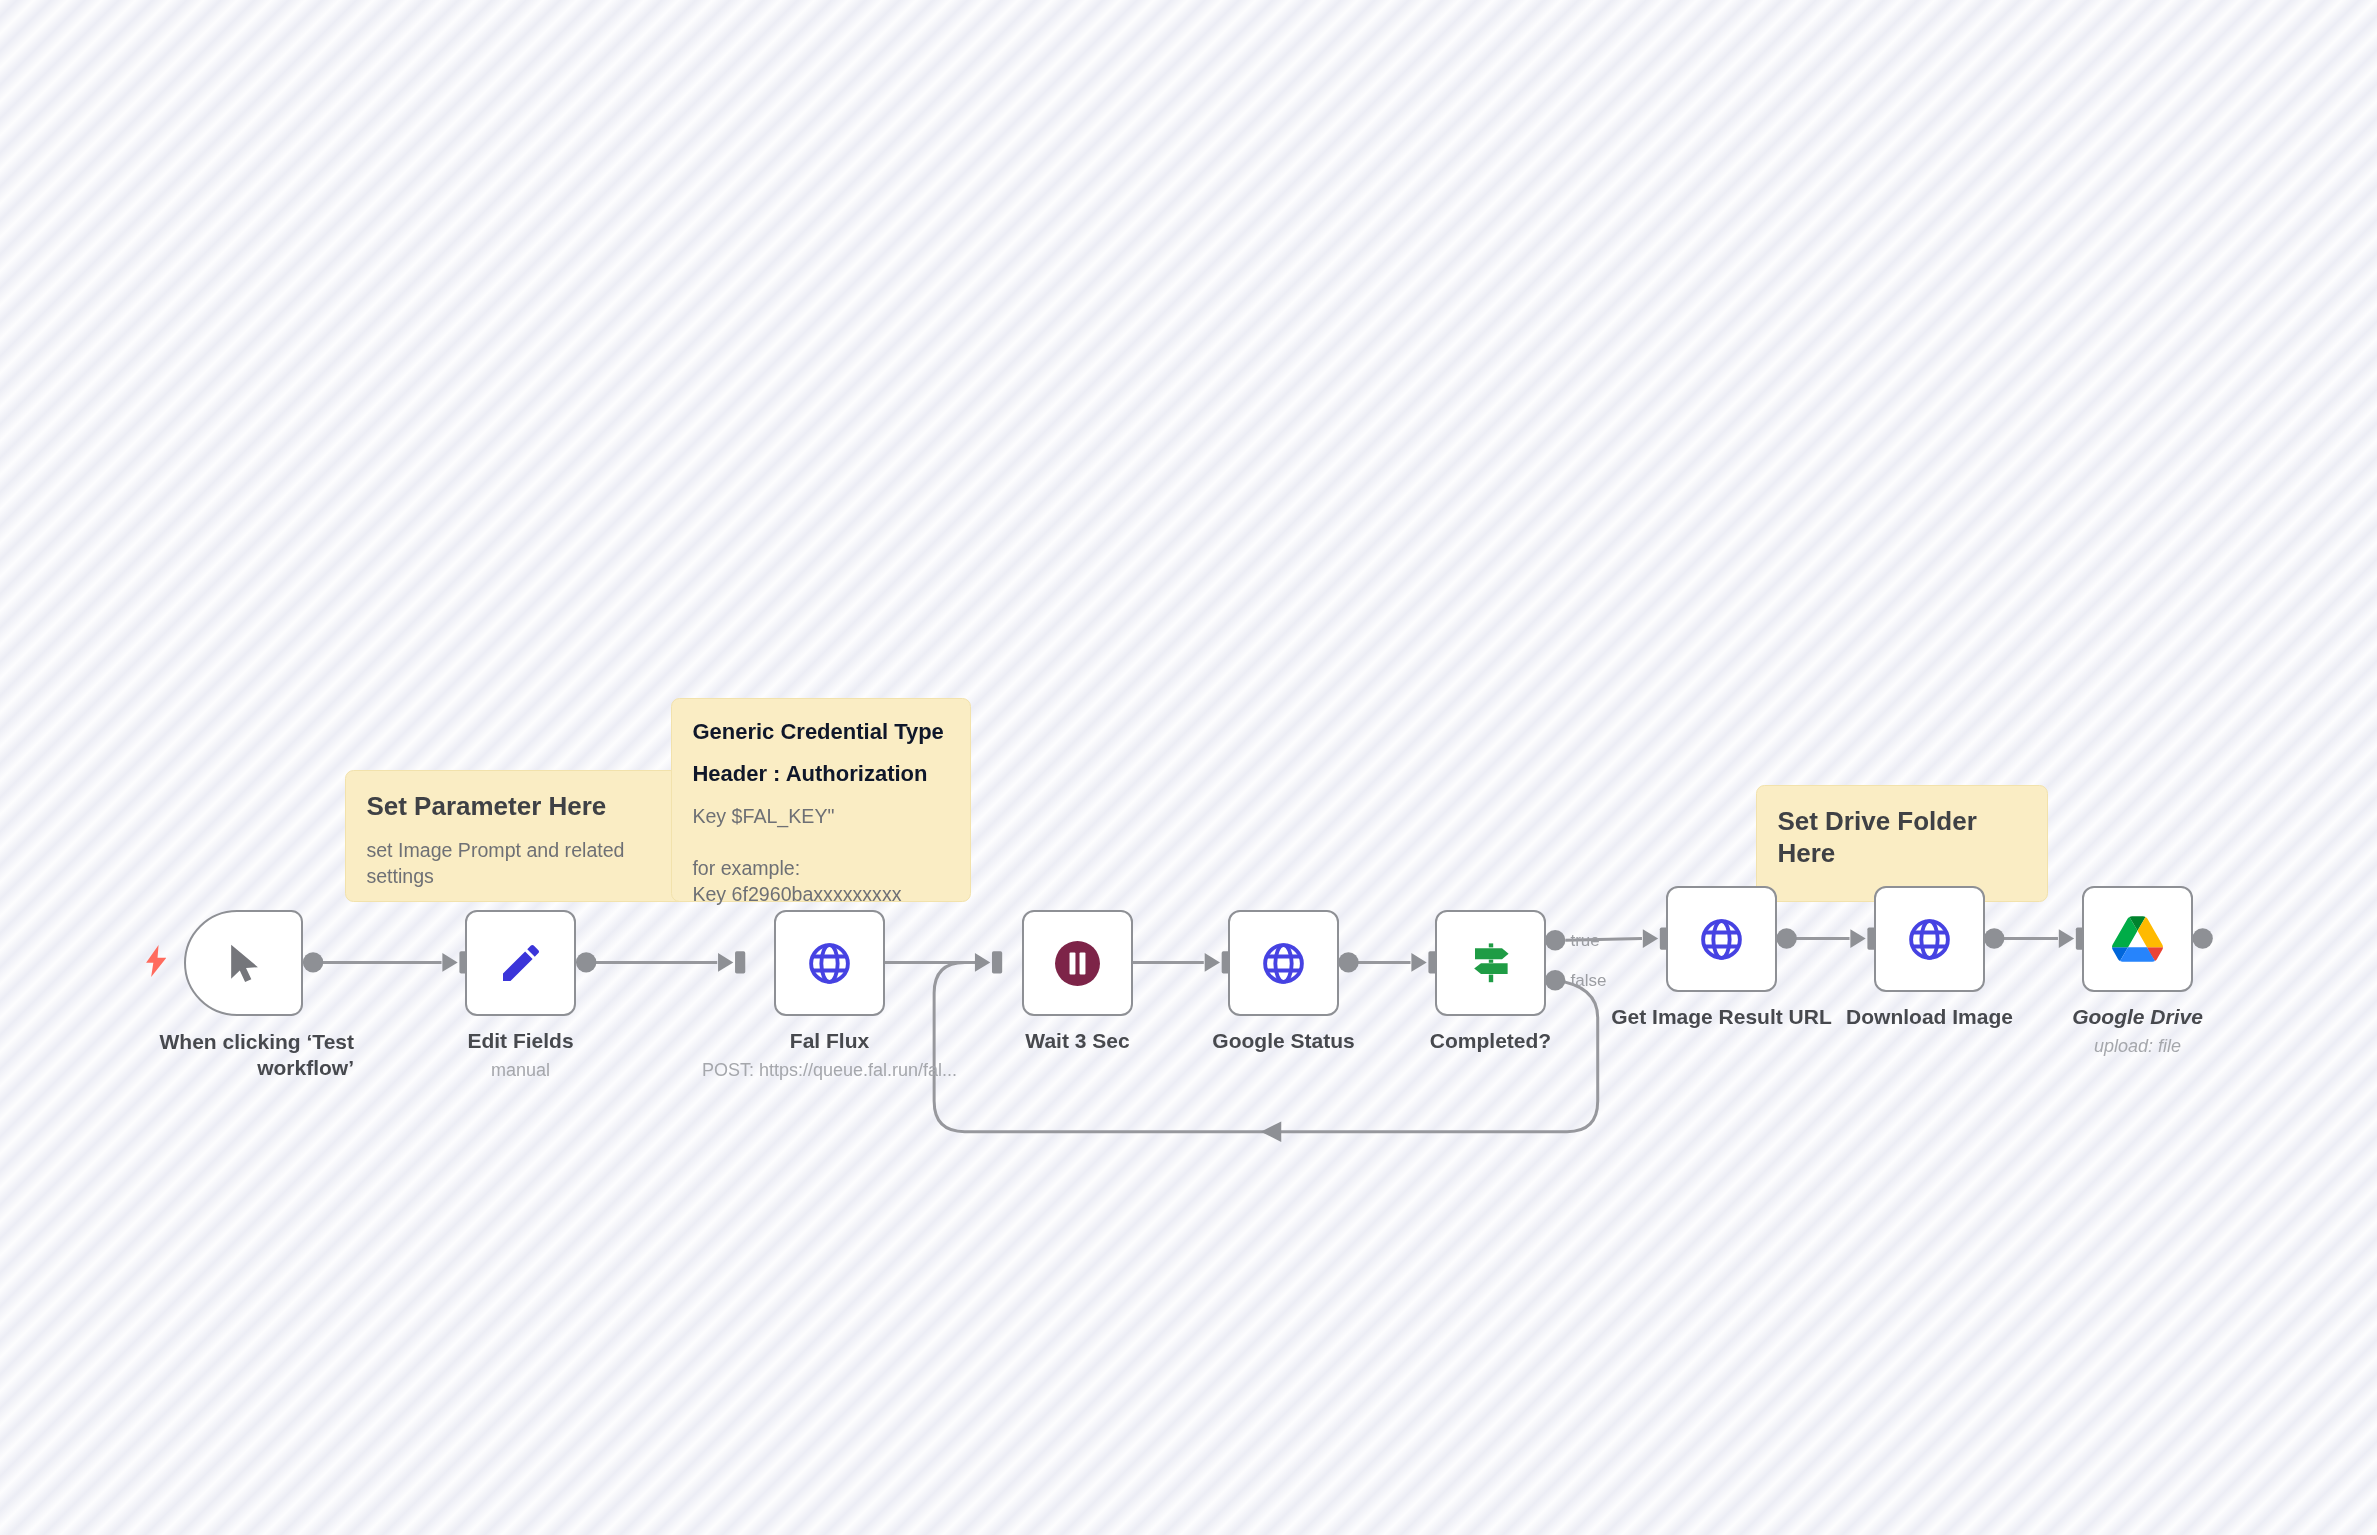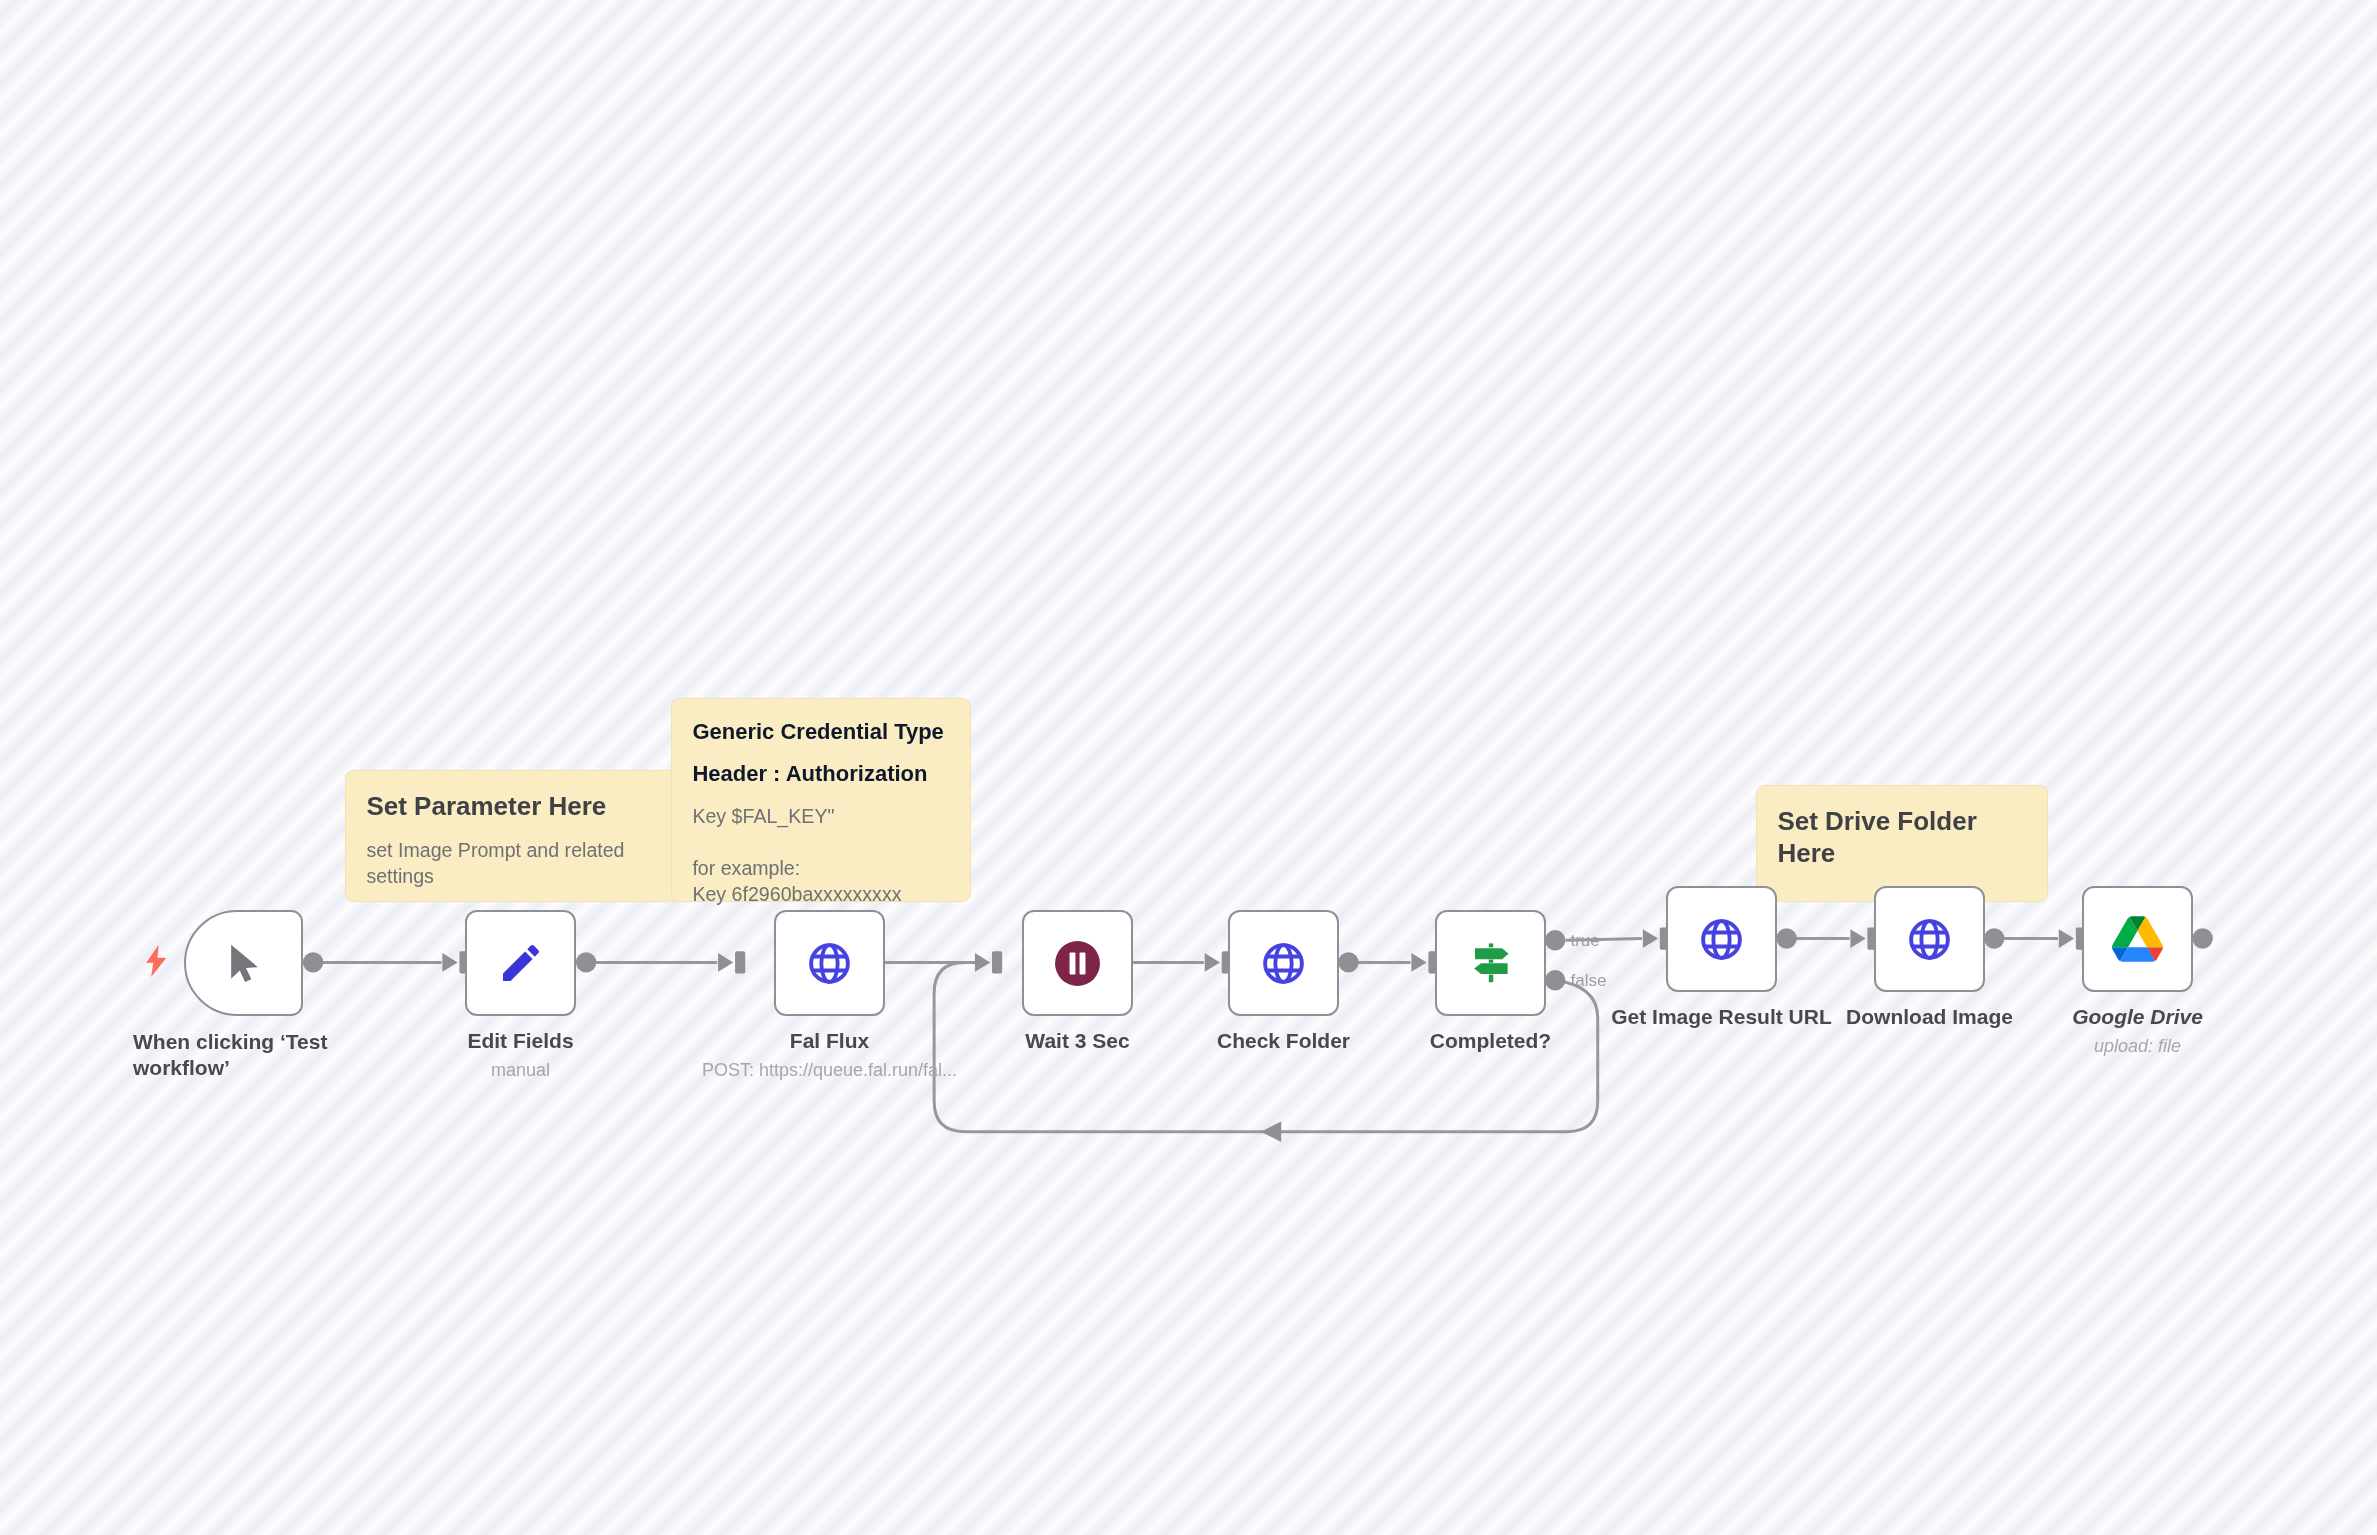--- a/index.html
+++ b/index.html
@@ -27,21 +27,21 @@
   
   .node-group{position:absolute;z-index:3;width:111px;}
   .node{
     width:111px;height:106px;background:#fff;box-sizing:border-box;
     border:2.6px solid #8E9095;border-radius:12px;
     display:flex;align-items:center;justify-content:center;
   }
   .node.trigger{width:119px;border-radius:54px 12px 12px 54px;}
   .node-label{
     position:absolute;top:119px;left:50%;transform:translateX(-50%);
-    font-size:21px;font-weight:600;color:#47494E;white-space:nowrap;text-align:left;
+    font-size:21px;font-weight:600;color:#47494E;white-space:nowrap;text-align:right;
   }
   .node-label.wrap{white-space:normal;width:221px;line-height:1.22;}
   .node-sublabel{
     position:absolute;top:150px;left:50%;transform:translateX(-50%);
     font-size:18px;color:#A5A7AC;white-space:nowrap;text-align:center;
   }
   .tg{width:119px;}
   .bolt{position:absolute;z-index:3;}
 </style>
 </head>
@@ -173,21 +173,21 @@
 </div>
 
 <div class="node-group" style="left:1228px;top:910px;">
   <div class="node">
     <svg width="49" height="49" viewBox="0 0 24 24" fill="none" stroke="#4642E2" stroke-width="1.9">
       <circle cx="12" cy="12" r="9"></circle>
         <ellipse cx="12" cy="12" rx="4" ry="9"></ellipse>
         <path d="M3.6 8.6h16.8M3.6 15.4h16.8"></path>
     </svg>
   </div>
-  <div class="node-label">Check Folder</div>
+  <div class="node-label">Google Status</div>
 </div>
 
 <div class="node-group" style="left:1435px;top:910px;">
   <div class="node">
     <svg width="48" height="48" viewBox="0 0 24 24">
       <g fill="#1F9C45">
         <rect x="10.9" y="2.2" width="2.2" height="2.0"></rect>
         <rect x="10.9" y="10.3" width="2.2" height="1.6"></rect>
         <rect x="10.9" y="17.8" width="2.2" height="3.8"></rect>
         <polygon points="4,4.6 17.5,4.6 20.8,7.4 17.5,10.1 4,10.1"></polygon>

